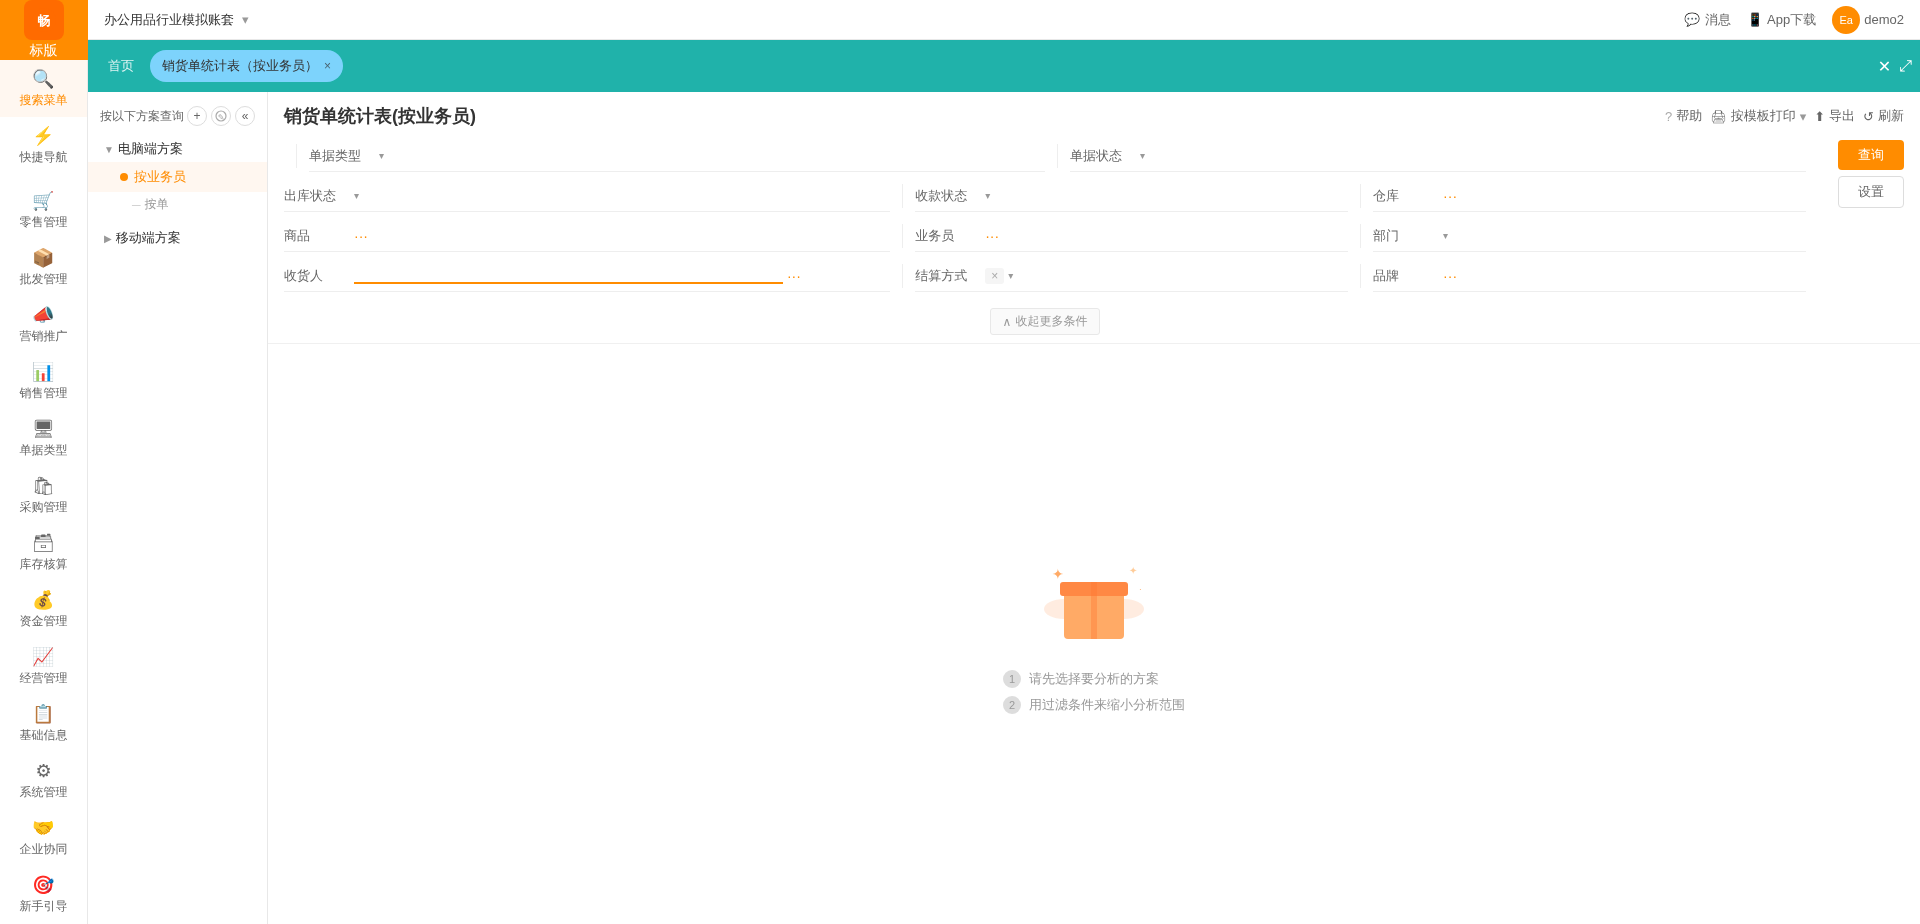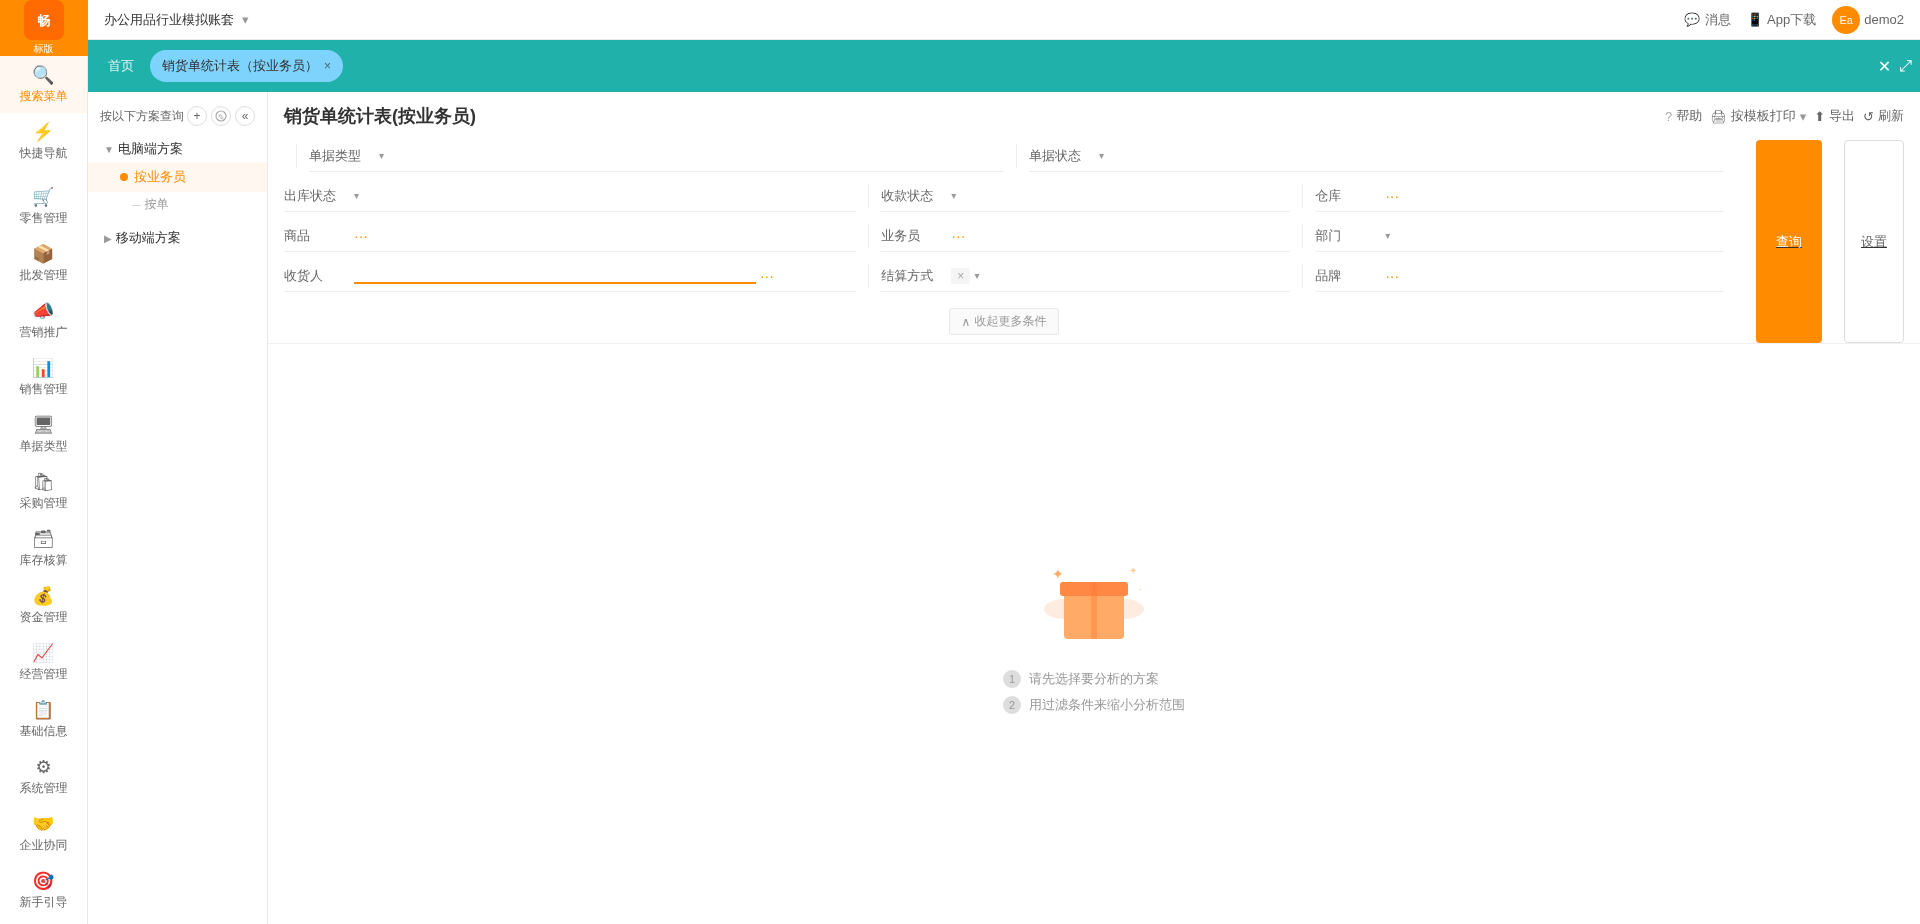--- a/index.html
+++ b/index.html
@@ -2,21 +2,21 @@
 <html><head>
   <meta charset="utf-8">
   <style>
     * { box-sizing: border-box; margin: 0; padding: 0; }
     body { font-family: -apple-system, BlinkMacSystemFont, 'PingFang SC', 'Microsoft YaHei', sans-serif; font-size: 13px; background: #f0f2f5; color: #333; display: flex; height: 924px; overflow: hidden; }
 
     
     .sidebar { width: 88px; background: #fff; display: flex; flex-direction: column; align-items: center; border-right: 1px solid #e8e8e8; flex-shrink: 0; }
     .sidebar-logo { width: 88px; height: 60px; background: #ff8c00; display: flex; align-items: center; justify-content: center; flex-direction: column; }
     .logo-icon { width: 40px; height: 40px; background: #ff6b00; border-radius: 8px; display: flex; align-items: center; justify-content: center; }
-    .logo-text { color: #fff; font-size: 10px; margin-top: 2px; }
+    .logo-text { color: #fff; font-size: 14px; margin-top: 2px; }
     .sidebar-item { width: 100%; padding: 8px 4px; display: flex; flex-direction: column; align-items: center; cursor: pointer; color: #666; font-size: 12px; }
     .sidebar-item .s-icon { font-size: 18px; margin-bottom: 2px; }
     .sidebar-search { background: #fff7f0; color: #ff8c00; }
     .sidebar-divider { width: 60%; height: 1px; background: #eee; margin: 4px 0; }
 
     
     .main { flex: 1; display: flex; flex-direction: column; overflow: hidden; }
 
     
     .topbar { height: 40px; background: #fff; display: flex; align-items: center; justify-content: space-between; padding: 0 16px; border-bottom: 1px solid #e8e8e8; flex-shrink: 0; }
@@ -82,21 +82,21 @@
     
     .content-area { flex: 1; display: flex; align-items: center; justify-content: center; flex-direction: column; gap: 16px; background: #fff; }
     .empty-text-list { display: flex; flex-direction: column; gap: 8px; }
     .empty-text-item { display: flex; align-items: center; gap: 8px; color: #999; font-size: 13px; }
     .empty-num { width: 18px; height: 18px; border-radius: 50%; background: #ddd; color: #999; display: flex; align-items: center; justify-content: center; font-size: 11px; flex-shrink: 0; }
 
     
     .content-wrapper { flex: 1; display: flex; flex-direction: column; overflow: hidden; background: #fff; }
     .filter-and-actions { display: flex; background: #fff; border-bottom: 1px solid #f0f0f0; }
     .filter-main { flex: 1; padding: 12px 16px 0; }
-    .filter-right { padding: 12px 16px 0; display: flex; flex-direction: row; gap: 22px; flex-shrink: 0; text-decoration: underline; }
+    .filter-right { padding: 12px 16px 0; display: flex; flex-direction: column; gap: 6px; flex-shrink: 0; }
   </style>
 </head>
 <body>
 
 <div class="sidebar">
   <div class="sidebar-logo">
     <div class="logo-icon">
       <svg width="28" height="28" viewBox="0 0 28 28">
         <circle cx="14" cy="14" r="12" fill="#ff6b00"></circle>
         <text x="14" y="19" text-anchor="middle" fill="white" font-size="13" font-weight="bold">畅</text>

